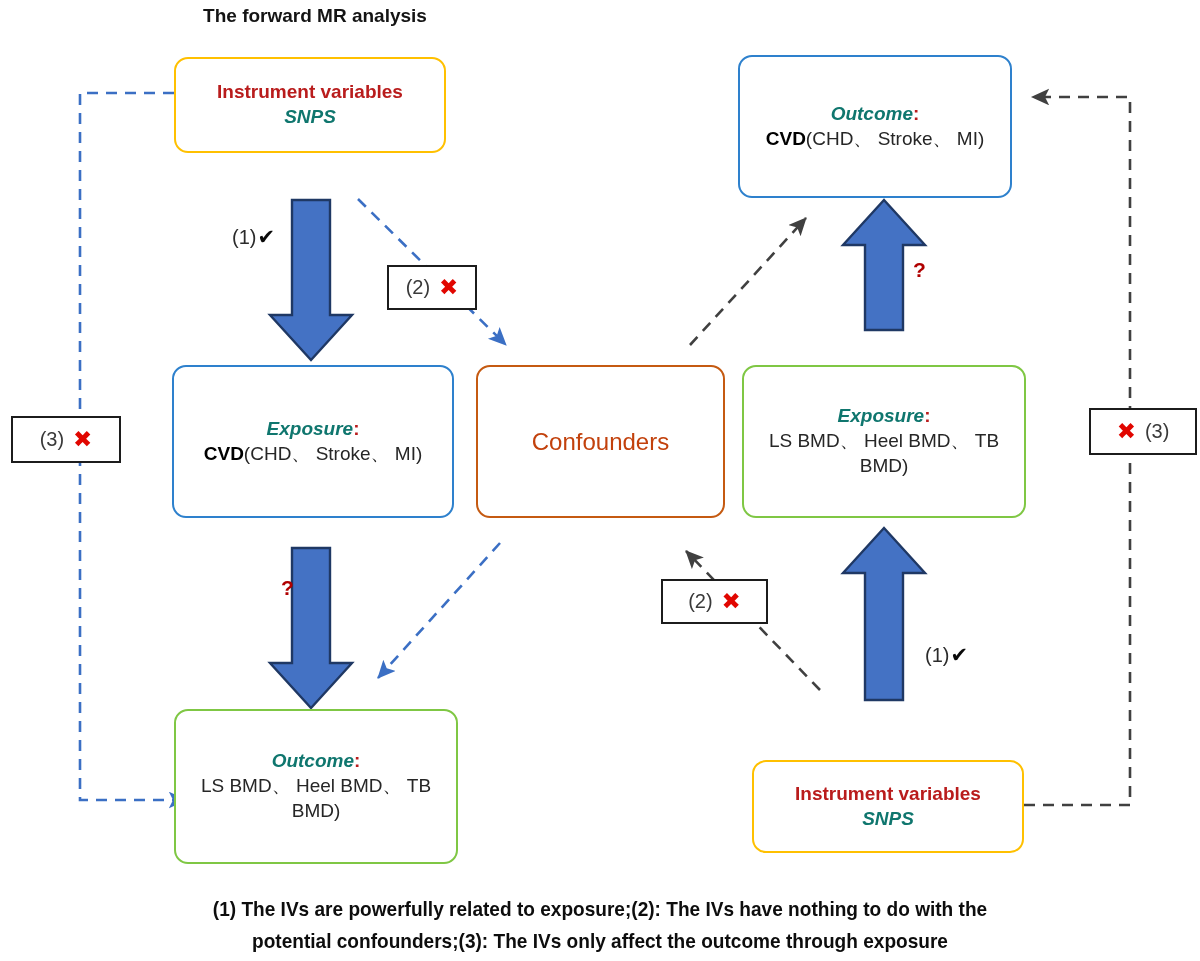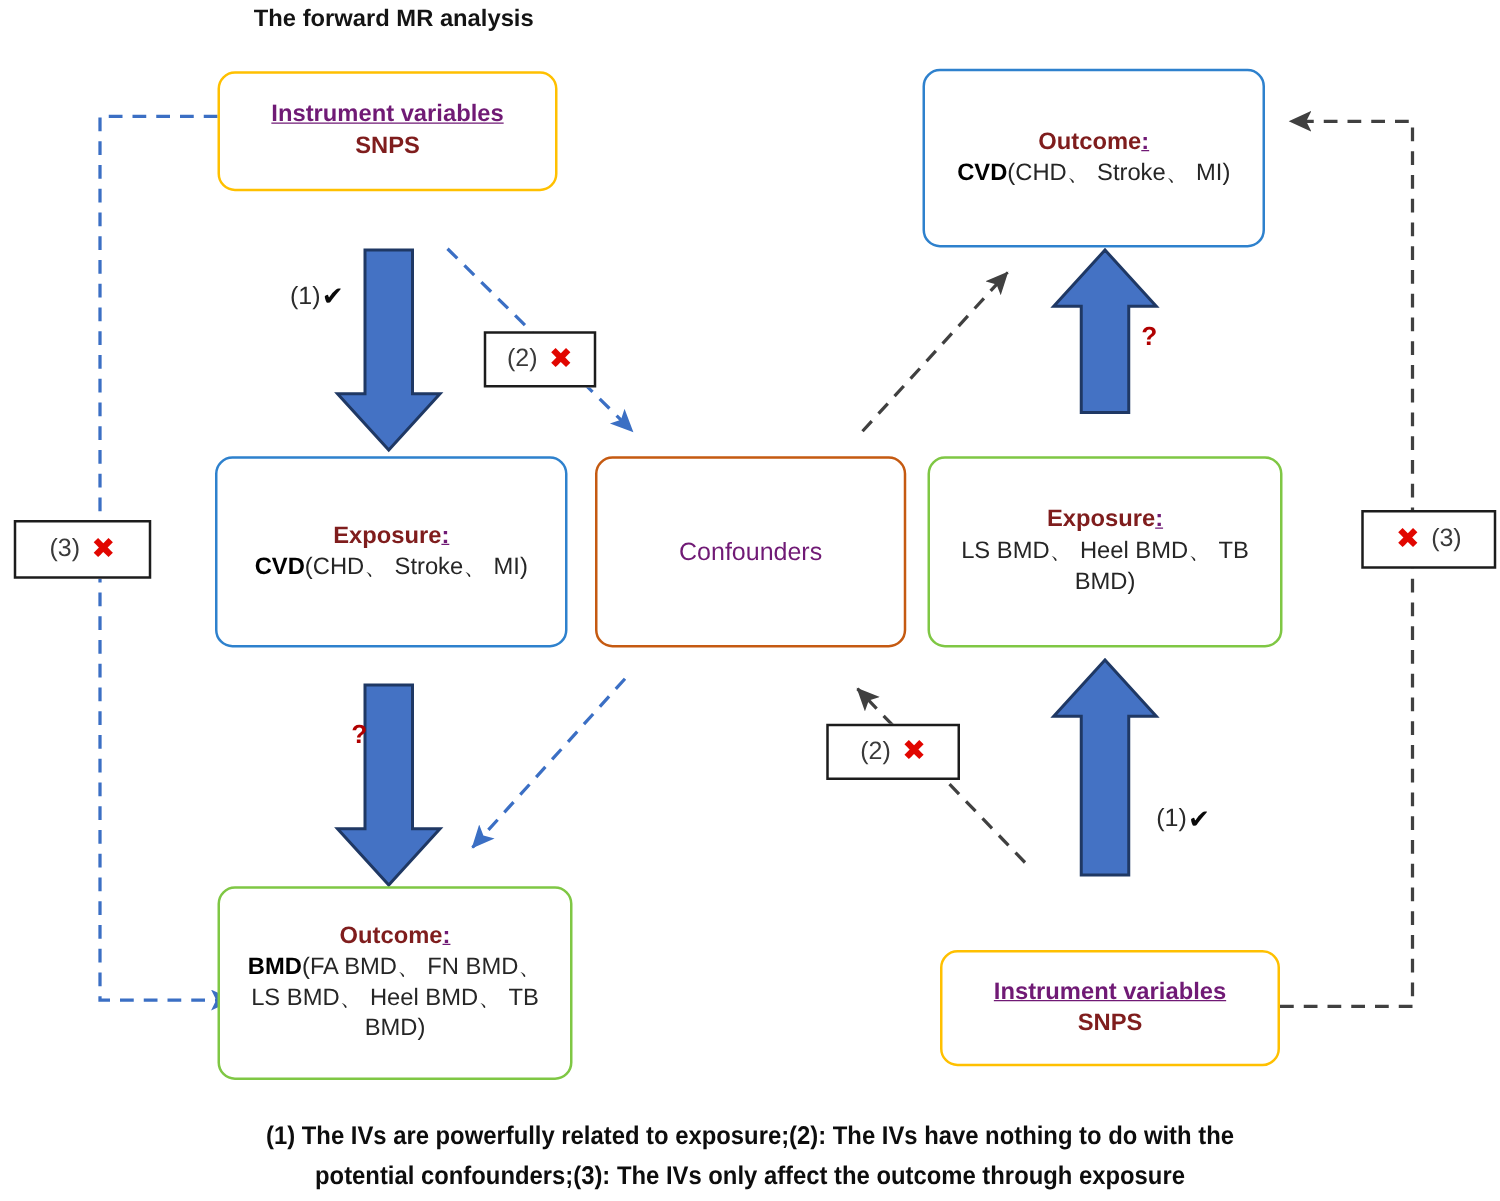--- a/index.html
+++ b/index.html
@@ -12,22 +12,22 @@
 
   .panel-title{position:absolute;font-size:19px;font-weight:bold;color:#141414;
                text-align:center;white-space:nowrap;}
 
   .node{position:absolute;box-sizing:border-box;background:#ffffff;
         border-radius:14px;display:flex;flex-direction:column;
         align-items:center;justify-content:center;text-align:center;}
   .node .ln{display:block;line-height:1.30;white-space:nowrap;}
 
   .n-title{font-size:19px;font-weight:bold;}
-  .green{color:#7f1d1d;}
-  .blk{color:#701a75;text-decoration:underline;}
+  .green{color:#0f766e;font-style:italic;}
+  .blk{color:#b91c1c;}
   .body-txt{font-size:19px;color:#262626;}
   .body-txt b{font-weight:bold;color:#000000;}
 
   .b-yellow{border:2.6px solid #ffc000;}
   .b-blue{border:2.6px solid #2e81cd;}
   .b-green{border:2.6px solid #7fc744;}
   .b-orange{border:2.6px solid #c55a11;}
 
   .tagbox{position:absolute;box-sizing:border-box;background:#ffffff;
           border:2px solid #1c1c1c;display:flex;align-items:center;
@@ -117,29 +117,26 @@
     </span>
     <span class="ln body-txt">
       <b>CVD</b><span>(CHD、 Stroke、 MI)</span>
     </span>
   </div>
 
   <div class="node b-green" style="left:174px;top:709px;width:284px;height:155px;">
     <span class="ln">
       <span class="n-title green">Outcome</span><span class="n-title blk">:</span>
     </span>
-    <span class="ln body-txt">
-      <b>BMD</b><span>(FA BMD、 FN BMD、</span>
-    </span>
     <span class="ln body-txt">LS BMD、 Heel BMD、 TB</span>
     <span class="ln body-txt">BMD)</span>
   </div>
 
   <div class="node b-orange" style="left:476px;top:365px;width:249px;height:153px;">
-    <span class="ln" style="font-size:20px;color:#701a75;">Confounders</span>
+    <span class="ln" style="font-size:24px;color:#c2410c;">Confounders</span>
   </div>
 
   <div class="node b-blue" style="left:738px;top:55px;width:274px;height:143px;">
     <span class="ln">
       <span class="n-title green">Outcome</span><span class="n-title blk">:</span>
     </span>
     <span class="ln body-txt">
       <b>CVD</b><span>(CHD、 Stroke、 MI)</span>
     </span>
   </div>

